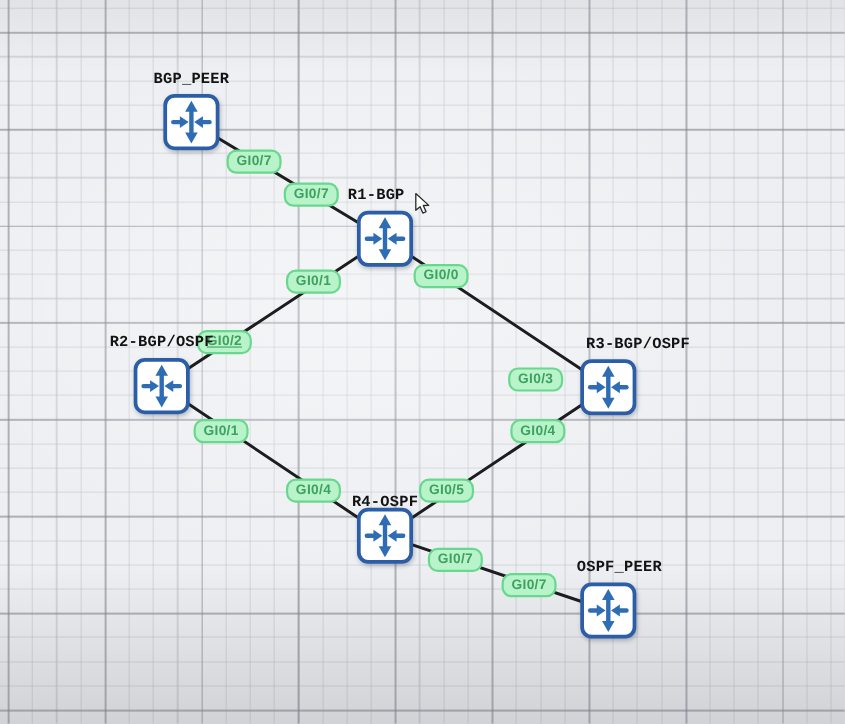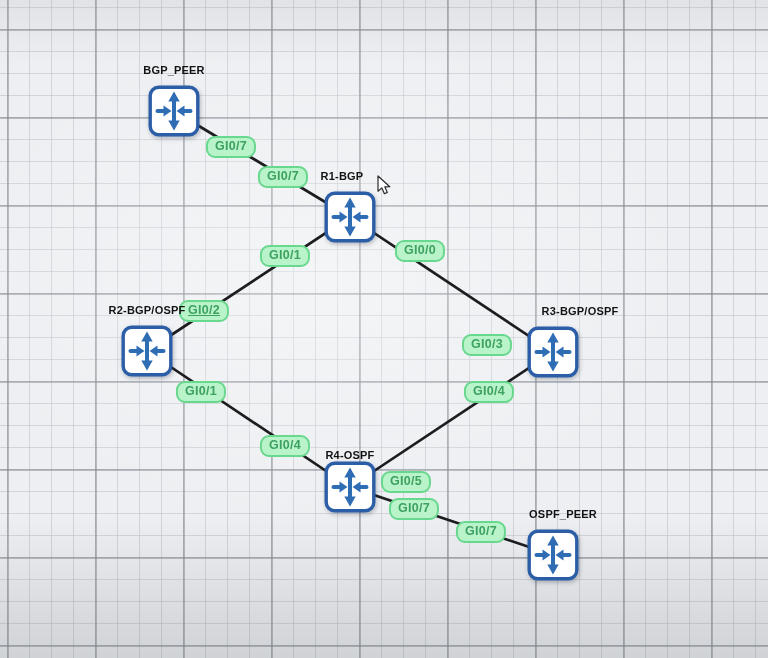--- a/index.html
+++ b/index.html
@@ -36,50 +36,51 @@
   .node{
     position:absolute;z-index:3;
     width:52px;height:52px;
     filter:drop-shadow(1.5px 2.5px 2px rgba(40,45,60,.30));
     cursor:default;
   }
   .node svg{display:block;}
   .node-label{
     position:absolute;z-index:4;
     transform:translateX(-50%);
-    font-size:11px;font-weight:bold;
+    font-size:14px;font-weight:bold;
     color:var(--label-text);
     white-space:nowrap;
     letter-spacing:.2px;
+    font-family:Liberation Mono, monospace;
   }
   #cursor{position:absolute;z-index:5;}
 </style>
 </head>
 <body>
 
 <div class="canvas" style="--canvas-bg: #edeff2; --grid-minor: #d7d9de; --grid-major: #9b9ea5; --link: #1d1d20; --badge-fill: #b9f3c9; --badge-border: #68d88e; --badge-text: #3da160; --node-fill: #ffffff; --node-border: #2b5ea7; --node-arrow: #2e6db4; --label-text: #131313;">
   <svg id="links-layer" width="768" height="658">
       <line x1="174" y1="111" x2="350" y2="217"></line>
       <line x1="350" y1="217" x2="147" y2="351"></line>
       <line x1="350" y1="217" x2="553" y2="352"></line>
       <line x1="147" y1="351" x2="350" y2="487"></line>
       <line x1="553" y1="352" x2="350" y2="487"></line>
       <line x1="350" y1="487" x2="553" y2="555"></line>
     </svg>
   <div id="badges-layer">
       <div class="badge" style="left: 231px; top: 147px;">GI0/7</div>
       <div class="badge" style="left: 283px; top: 177px;">GI0/7</div>
       <div class="badge" style="left: 285px; top: 256px;">GI0/1</div>
       <div class="badge" style="left: 204px; top: 311px; text-decoration: underline;">GI0/2</div>
-      <div class="badge" style="left: 420px; top: 251px;">GI0/0</div>
+      <div class="badge" style="left: 401px; top: 251px;">GI0/0</div>
       <div class="badge" style="left: 487px; top: 311px; margin-top: 34px;">GI0/3</div>
       <div class="badge" style="left: 201px; top: 392px;">GI0/1</div>
       <div class="badge" style="left: 285px; top: 446px;">GI0/4</div>
       <div class="badge" style="left: 489px; top: 392px;">GI0/4</div>
-      <div class="badge" style="left: 406px; top: 446px; margin-top: 36px;">GI0/5</div>
+      <div class="badge" style="left: 406px; top: 446px;">GI0/5</div>
       <div class="badge" style="left: 414px; top: 509px;">GI0/7</div>
       <div class="badge" style="left: 481px; top: 532px;">GI0/7</div>
     </div>
   <div id="nodes-layer">
       <div class="node" style="left: 148px; top: 85px;">
         <svg width="52" height="52" viewBox="0 0 52 52">
           <rect x="2.2" y="2.2" width="47.6" height="47.6" rx="8.5" fill="#ffffff" stroke="#2b5ea7" stroke-width="3.4"></rect>
           <g stroke="#2e6db4" fill="#2e6db4" stroke-linecap="round">
             <line x1="26" y1="15.5" x2="26" y2="36.5" stroke-width="4"></line>
             <polygon points="26,6.5 20.3,16.5 31.7,16.5" stroke="none"></polygon>

